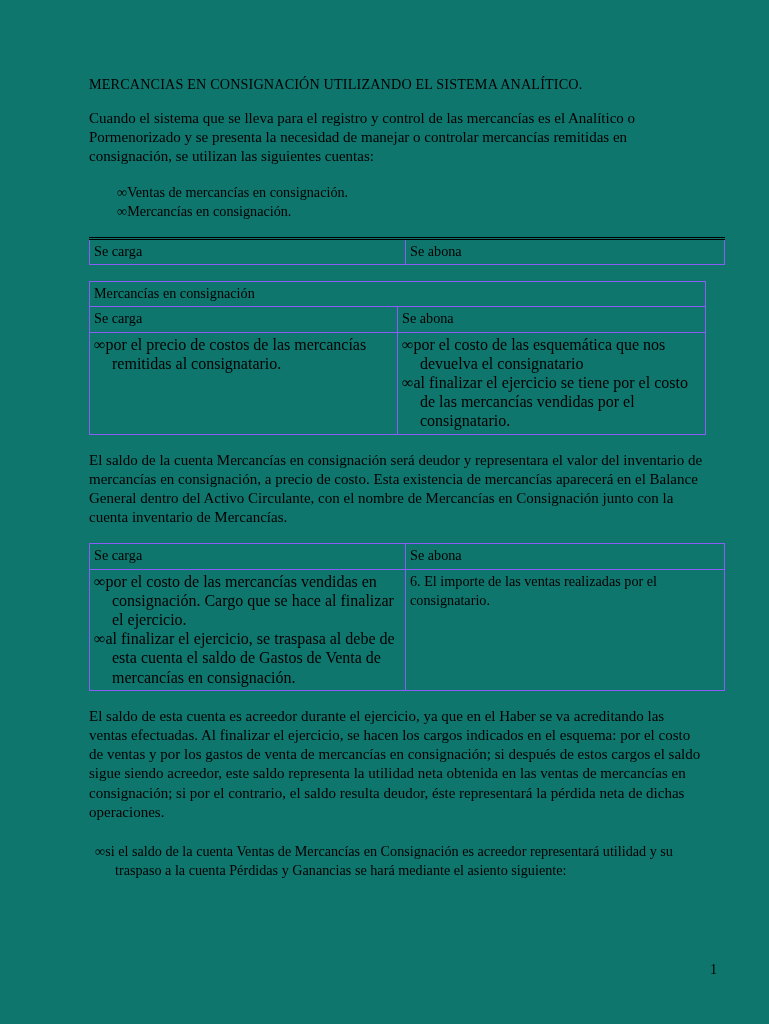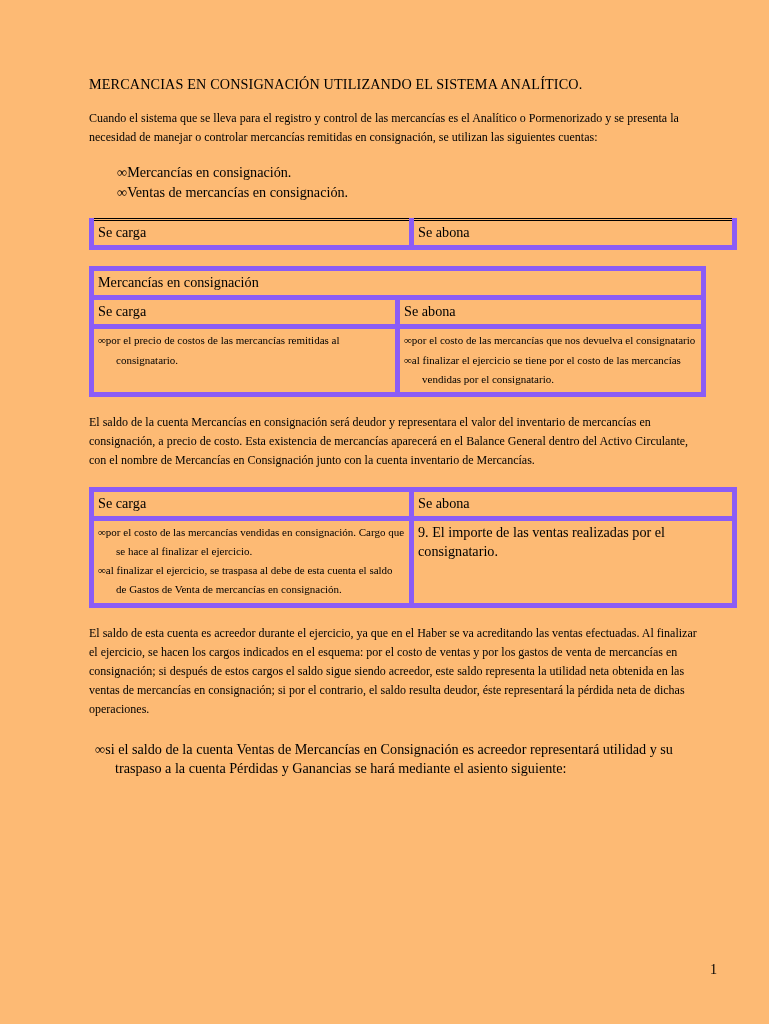--- a/index.html
+++ b/index.html
@@ -13,58 +13,58 @@
     position: relative;
     font-family: "Liberation Serif", "DejaVu Serif", serif;
     color: #000000;
     overflow: hidden;
   }
   .page {
     position: absolute;
     left: 0; top: 0;
     width: 769px;
     height: 1024px;
-    background: #fdba74;
+    background: #0f766e;
   }
   .content {
     position: absolute;
     left: 89px;
     top: 76px;
     width: 617px;
   }
   .doc-title {
     font-size: 14.2px;
     line-height: 17px;
     letter-spacing: 0.15px;
     margin: 0 0 16px 0;
     white-space: nowrap;
   }
   p.para {
-    font-size: 12px;
+    font-size: 15px;
     line-height: 19.2px;
     margin: 0 0 16px 0;
     text-align: left;
   }
 
   .bullet-list {
     margin: 0 0 16px 0;
     padding: 0 0 0 28px;
   }
   .bullet-line {
     font-size: 14.2px;
     line-height: 19.2px;
     white-space: nowrap;
   }
   .inf {
     font-family: "Liberation Serif", "DejaVu Serif", serif;
   }
 
   
   .hang {
-    font-size: 11px;
+    font-size: 16px;
     line-height: 19.2px;
     padding-left: 18px;
     text-indent: -18px;
     margin: 0;
   }
   .hang + .hang { margin-top: 0; }
 
   .outer-bullet {
     margin: 0 0 0 6px;
     padding-left: 20px;
@@ -74,21 +74,21 @@
   }
 
   
   table.doc-table {
     border-collapse: collapse;
     width: 617px;
     table-layout: fixed;
     margin: 0 0 16px 0;
   }
   table.doc-table td {
-    border: 5px solid #8b5cf6;
+    border: 1px solid #8b5cf6;
     vertical-align: top;
     padding: 2px 4px 3px 4px;
     font-size: 14.2px;
     line-height: 19.2px;
   }
   table.doc-table.double-top {
     border-top: 3px double #000000;
   }
   table.doc-table.double-top td {
     border-top: none;
@@ -116,22 +116,22 @@
 
 <div class="page">
 
   <div class="content">
 
     <div class="doc-title">MERCANCIAS EN CONSIGNACIÓN UTILIZANDO EL SISTEMA ANALÍTICO.</div>
 
     <p class="para">Cuando el sistema que se lleva para el registro y control de las mercancías es el Analítico o Pormenorizado y se presenta la necesidad de manejar o controlar mercancías remitidas en consignación, se utilizan las siguientes cuentas:</p>
 
     <div class="bullet-list">
+      <div class="bullet-line"><span class="inf">∞</span><span>Ventas de mercancías en consignación.</span></div>
       <div class="bullet-line"><span class="inf">∞</span><span>Mercancías en consignación.</span></div>
-      <div class="bullet-line"><span class="inf">∞</span><span>Ventas de mercancías en consignación.</span></div>
     </div>
 
 
     <table class="doc-table double-top">
       <tbody>
           <tr>
         <td class="col-left">Se carga</td>
         <td class="col-right">Se abona</td>
       </tr>
     </tbody>
@@ -144,41 +144,41 @@
       </tr>
       <tr>
         <td class="col-left">Se carga</td>
         <td class="col-right">Se abona</td>
       </tr>
       <tr>
         <td class="col-left mid">
           <p class="hang"><span class="inf">∞</span><span>por el precio de costos de las mercancías remitidas al consignatario.</span></p>
         </td>
         <td class="col-right">
-          <p class="hang"><span class="inf">∞</span><span>por el costo de las mercancías que nos devuelva el consignatario</span></p>
+          <p class="hang"><span class="inf">∞</span><span>por el costo de las esquemática que nos devuelva el consignatario</span></p>
           <p class="hang"><span class="inf">∞</span><span>al finalizar el ejercicio se tiene por el costo de las mercancías vendidas por el consignatario.</span></p>
         </td>
       </tr>
     </tbody>
       </table>
 
     <p class="para">El saldo de la cuenta Mercancías en consignación será deudor y representara el valor del inventario de mercancías en consignación, a precio de costo. Esta existencia de mercancías aparecerá en el Balance General dentro del Activo Circulante, con el nombre de Mercancías en Consignación junto con la cuenta inventario de Mercancías.</p>
 
     <table class="doc-table">
       <tbody>
       <tr>
         <td class="col-left">Se carga</td>
         <td class="col-right">Se abona</td>
       </tr>
       <tr>
         <td class="col-left">
           <p class="hang"><span class="inf">∞</span><span>por el costo de las mercancías vendidas en consignación. Cargo que se hace al finalizar el ejercicio.</span></p>
           <p class="hang"><span class="inf">∞</span><span>al finalizar el ejercicio, se traspasa al debe de esta cuenta el saldo de Gastos de Venta de mercancías en consignación.</span></p>
         </td>
-        <td class="col-right mid">9. El importe de las ventas realizadas por el consignatario.</td>
+        <td class="col-right mid">6. El importe de las ventas realizadas por el consignatario.</td>
       </tr>
     </tbody>
       </table>
 
     <p class="para">El saldo de esta cuenta es acreedor durante el ejercicio, ya que en el Haber se va acreditando las ventas efectuadas. Al finalizar el ejercicio, se hacen los cargos indicados en el esquema: por el costo de ventas y por los gastos de venta de mercancías en consignación; si después de estos cargos el saldo sigue siendo acreedor, este saldo representa la utilidad neta obtenida en las ventas de mercancías en consignación; si por el contrario, el saldo resulta deudor, éste representará la pérdida neta de dichas operaciones.</p>
 
 
     <div class="sp-4"></div>
 
     <p class="outer-bullet"><span class="inf">∞</span><span>si el saldo de la cuenta Ventas de Mercancías en Consignación es acreedor representará utilidad y su traspaso a la cuenta Pérdidas y Ganancias se hará mediante el asiento siguiente:</span></p>

